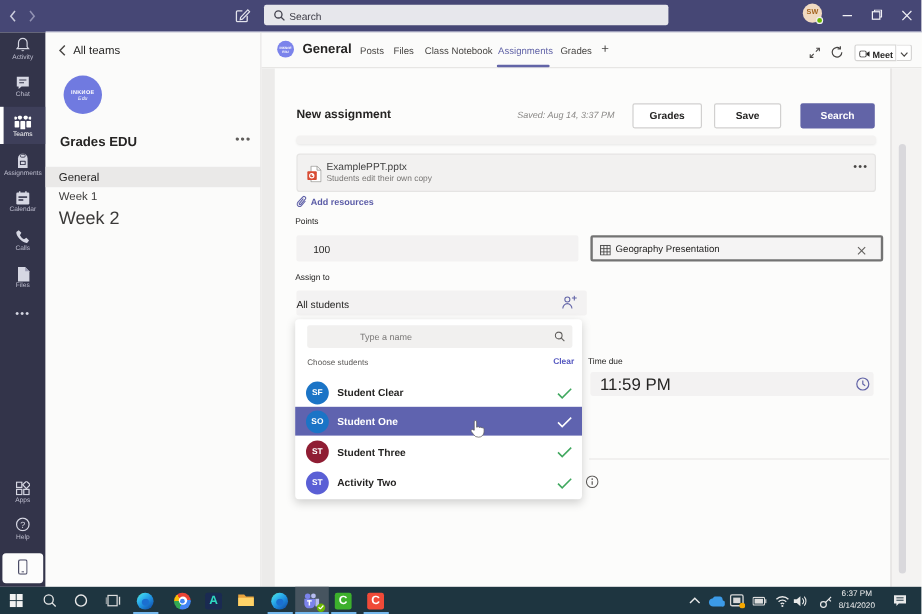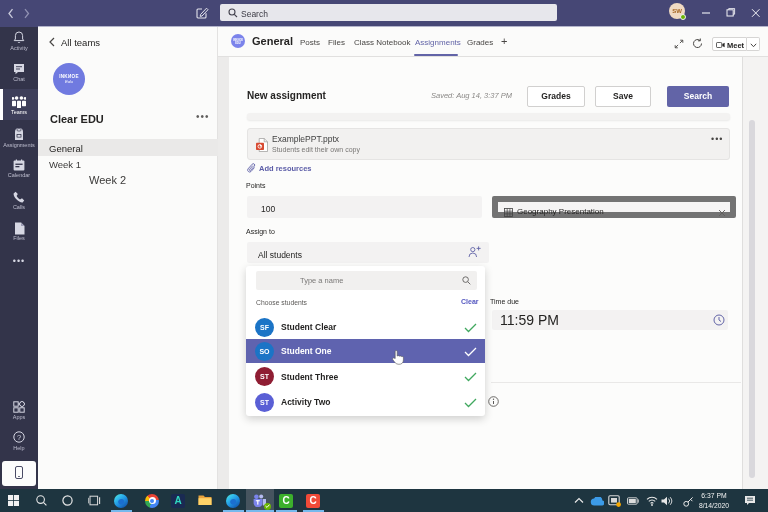--- a/index.html
+++ b/index.html
@@ -125,28 +125,28 @@
 <div class="abs" style="left:38px;top:27px;width:180px;height:462px;background:#FBFBFA;border-right:1px solid #E3E2E1;">
   <svg class="abs" style="left:10px;top:10px;" width="8" height="10" viewBox="0 0 8 10">
     <polyline points="6,1 2,5 6,9" fill="none" stroke="#484644" stroke-width="1.2"></polyline>
   </svg>
   <div class="abs" style="left:23px;top:10px;font-size:9.5px;color:#252423;">All teams</div>
 
   <div class="abs" style="left:15px;top:36px;width:32px;height:32px;border-radius:50%;background:#707AE0;text-align:center;">
     <div style="font-size:4.6px;font-weight:bold;color:#fff;margin-top:11px;letter-spacing:.3px;">INKИOE</div>
     <div style="font-size:4.4px;font-style:italic;color:#fff;">Edu</div>
   </div>
-  <div class="abs" style="left:12px;top:86px;font-size:11px;font-weight:bold;color:#252423;">Clear EDU</div>
+  <div class="abs" style="left:12px;top:86px;font-size:11px;font-weight:bold;color:#252423;">Grades EDU</div>
   <div class="abs" style="left:158px;top:84px;font-size:10px;color:#605E5C;letter-spacing:1px;">•••</div>
 
   <div class="abs" style="left:0;top:112px;width:180px;height:17px;background:#EAE9E8;">
     <div class="abs" style="left:11px;top:4px;font-size:9.5px;color:#252423;">General</div>
   </div>
   <div class="abs" style="left:11px;top:132px;font-size:9.5px;color:#3B3A39;">Week 1</div>
-  <div class="abs" style="left:11px;top:147px;font-size:11px;color:#3B3A39;margin-left:40px;">Week 2</div>
+  <div class="abs" style="left:11px;top:147px;font-size:15px;color:#3B3A39;">Week 2</div>
 </div>
 
 <div class="abs" style="left:218px;top:27px;width:550px;height:30px;background:#FBFBFA;border-bottom:1px solid #E1E0DF;">
   <div class="abs" style="left:13px;top:7px;width:14px;height:14px;border-radius:50%;background:#7B83EB;">
     <div class="abs" style="left:0;top:4.5px;width:14px;text-align:center;font-size:2.6px;font-weight:bold;color:#fff;">INKNOE<br>EDU</div>
   </div>
   <div class="abs" style="left:34px;top:8px;font-size:11px;font-weight:bold;color:#252423;">General</div>
   <div class="abs" style="left:82px;top:11px;font-size:8px;color:#484644;">Posts</div>
   <div class="abs" style="left:110px;top:11px;font-size:8px;color:#484644;">Files</div>
   <div class="abs" style="left:136px;top:11px;font-size:8px;color:#484644;">Class Notebook</div>
@@ -211,38 +211,38 @@
   <svg class="abs" style="left:29px;top:106px;" width="9" height="10" viewBox="0 0 9 10">
     <path d="M7.5 4.5 L4 8.5 a2 2 0 0 1 -3 -2.6 L5.2 1.2 a1.4 1.4 0 0 1 2.2 1.8 L3.6 7.3 a0.7 0.7 0 0 1 -1.1 -0.9 L5.8 2.6" fill="none" stroke="#6061A8" stroke-width="0.9"></path>
   </svg>
   <div class="abs" style="left:41px;top:107px;font-size:7.5px;font-weight:bold;color:#5B5CA7;">Add resources</div>
 
   <div class="abs" style="left:28px;top:125px;font-size:7px;color:#252423;">Points</div>
   <div class="abs" style="left:29px;top:139px;width:235px;height:22px;background:#F3F2F2;border-radius:2px;line-height:22px;">
     <span style="margin-left:14px;font-size:8.5px;color:#252423;">100</span>
   </div>
 
-  <div class="abs" style="left:274px;top:139px;width:244px;height:22px;background:#F5F4F4;border:6px solid #737373;border-radius:2px;">
+  <div class="abs" style="left:274px;top:139px;width:244px;height:22px;background:#F5F4F4;border:2px solid #737373;border-radius:2px;">
     <svg class="abs" style="left:6px;top:6px;" width="9" height="9" viewBox="0 0 9 9">
       <rect x="0.5" y="0.5" width="8" height="8" fill="none" stroke="#424242" stroke-width="0.8"></rect>
       <line x1="3.2" y1="0.5" x2="3.2" y2="8.5" stroke="#424242" stroke-width="0.7"></line>
       <line x1="5.9" y1="0.5" x2="5.9" y2="8.5" stroke="#424242" stroke-width="0.7"></line>
       <line x1="0.5" y1="3.2" x2="8.5" y2="3.2" stroke="#424242" stroke-width="0.7"></line>
       <line x1="0.5" y1="5.9" x2="8.5" y2="5.9" stroke="#424242" stroke-width="0.7"></line>
     </svg>
     <div class="abs" style="left:19px;top:5px;font-size:8px;color:#252423;">Geography Presentation</div>
     <svg class="abs" style="left:220px;top:7px;" width="8" height="8" viewBox="0 0 8 8">
       <line x1="1" y1="1" x2="7" y2="7" stroke="#605E5C" stroke-width="0.9"></line>
       <line x1="7" y1="1" x2="1" y2="7" stroke="#605E5C" stroke-width="0.9"></line>
     </svg>
   </div>
 
   <div class="abs" style="left:28px;top:171px;font-size:7px;color:#252423;">Assign to</div>
   <div class="abs" style="left:29px;top:185px;width:242px;height:21px;background:#F3F2F2;border-radius:2px;line-height:21px;">
-    <span style="margin-left:11px;font-size:8.5px;color:#252423;">All students</span>
+    <span style="font-size:8.5px;color:#252423;">All students</span>
   </div>
   <svg class="abs" style="left:250px;top:189px;" width="13" height="12" viewBox="0 0 13 12">
     <circle cx="4.8" cy="3.6" r="2.1" fill="none" stroke="#6264A7" stroke-width="0.9"></circle>
     <path d="M1 11 a3.8 4 0 0 1 7.6 0" fill="none" stroke="#6264A7" stroke-width="0.9"></path>
     <line x1="10.6" y1="0.4" x2="10.6" y2="4.4" stroke="#6264A7" stroke-width="0.9"></line>
     <line x1="8.6" y1="2.4" x2="12.6" y2="2.4" stroke="#6264A7" stroke-width="0.9"></line>
   </svg>
 
   <div class="abs" style="left:272px;top:241px;font-size:7px;color:#252423;">Time due</div>
   <div class="abs" style="left:274px;top:253px;width:236px;height:20px;background:#F3F2F2;border-radius:2px;line-height:20px;">

